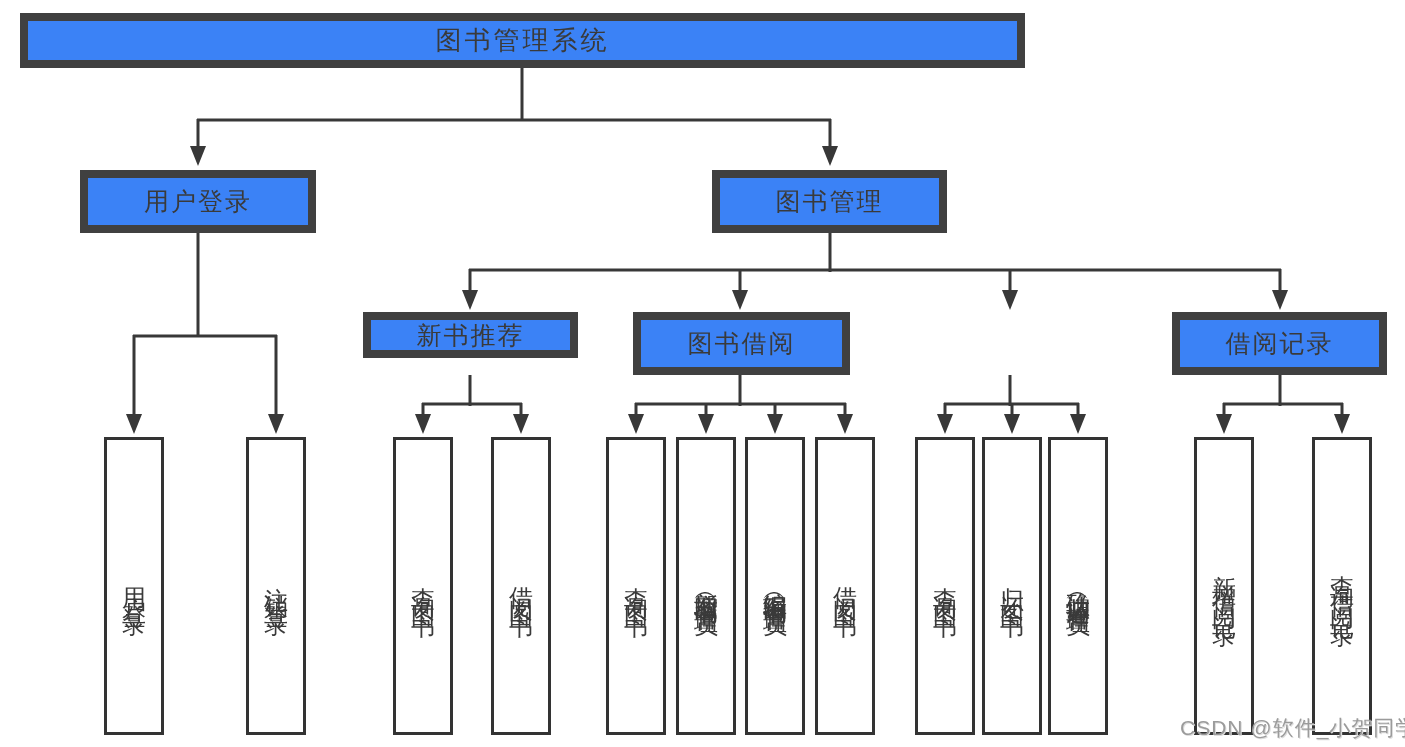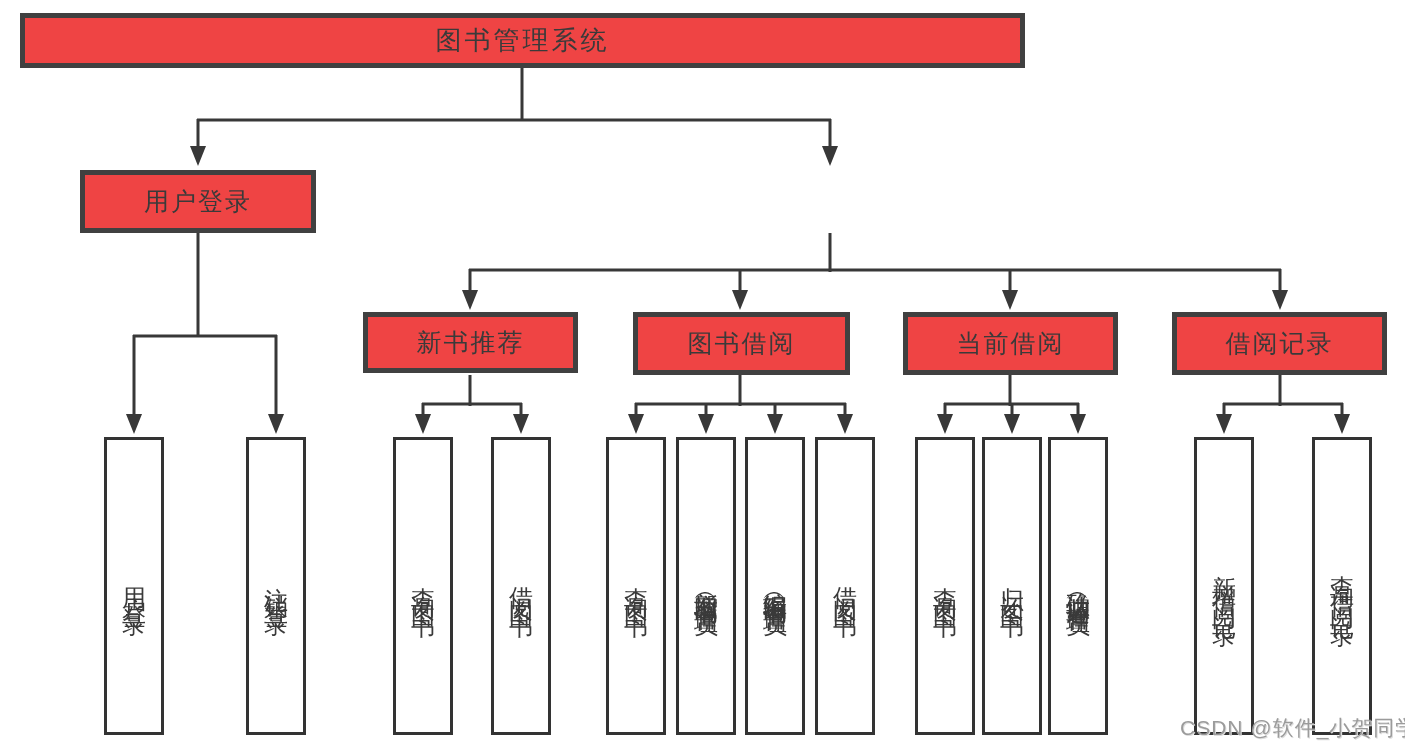--- a/index.html
+++ b/index.html
@@ -12,22 +12,22 @@
     overflow: hidden;
   }
   #wires {
     position: absolute;
     left: 0; top: 0;
     width: 1405px; height: 747px;
   }
   .node {
     position: absolute;
     box-sizing: border-box;
-    background: #ef4444;
-    border: 5px solid #404040;
+    background: #3b82f6;
+    border: 8px solid #404040;
     color: #3a3a3a;
     display: flex;
     align-items: center;
     justify-content: center;
     letter-spacing: 2px;
     font-size: 25px;
   }
   .root-node { font-size: 26px; letter-spacing: 3px; }
   .vnode {
     position: absolute;
@@ -96,24 +96,24 @@
       <polygon points="1004,414 1020,414 1012,434"></polygon>
       <polygon points="1070,414 1086,414 1078,434"></polygon>
       <polygon points="1216,414 1232,414 1224,434"></polygon>
       <polygon points="1334,414 1350,414 1342,434"></polygon>
     </g>
   </svg>
 
   <div class="node root-node" style="left:20px; top:13px; width:1005px; height:55px;">图书管理系统</div>
 
   <div class="node" style="left:80px; top:170px; width:236px; height:63px;">用户登录</div>
+  <div class="node" style="left:712px; top:170px; width:235px; height:63px;">图书管理</div>
 
-  <div class="node" style="left:363px; top:312px; width:215px; height:61px;">新书推荐</div>
+  <div class="node" style="left:363px; top:312px; width:215px; height:46px;">新书推荐</div>
   <div class="node" style="left:633px; top:312px; width:217px; height:63px;">图书借阅</div>
-  <div class="node" style="left:903px; top:312px; width:215px; height:63px;">当前借阅</div>
   <div class="node" style="left:1172px; top:312px; width:215px; height:63px;">借阅记录</div>
 
   <div class="vnode" style="left:104px;">
     <span>用户登录</span>
   </div>
   <div class="vnode" style="left:246px;">
     <span>注销登录</span>
   </div>
   <div class="vnode" style="left:393px;">
     <span>查询图书</span>

